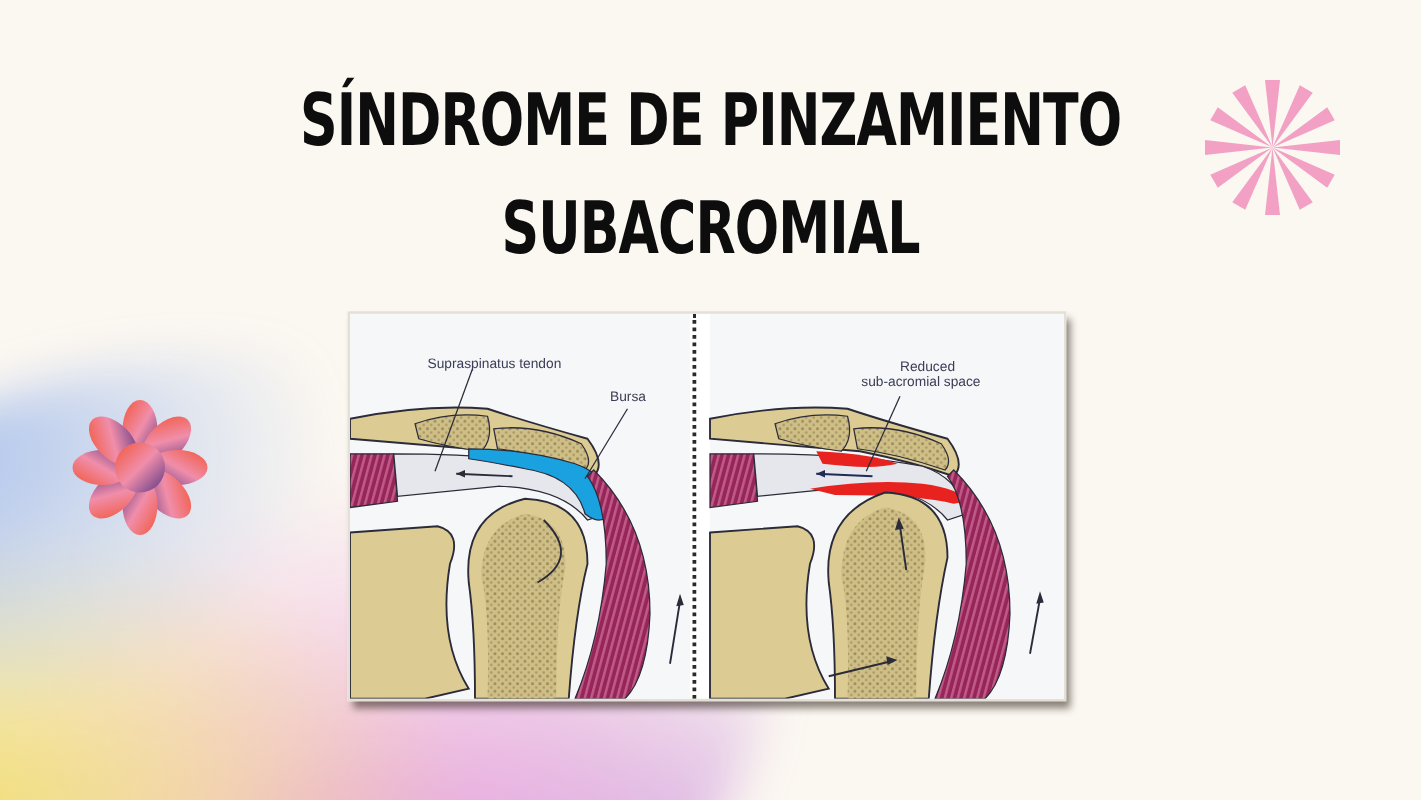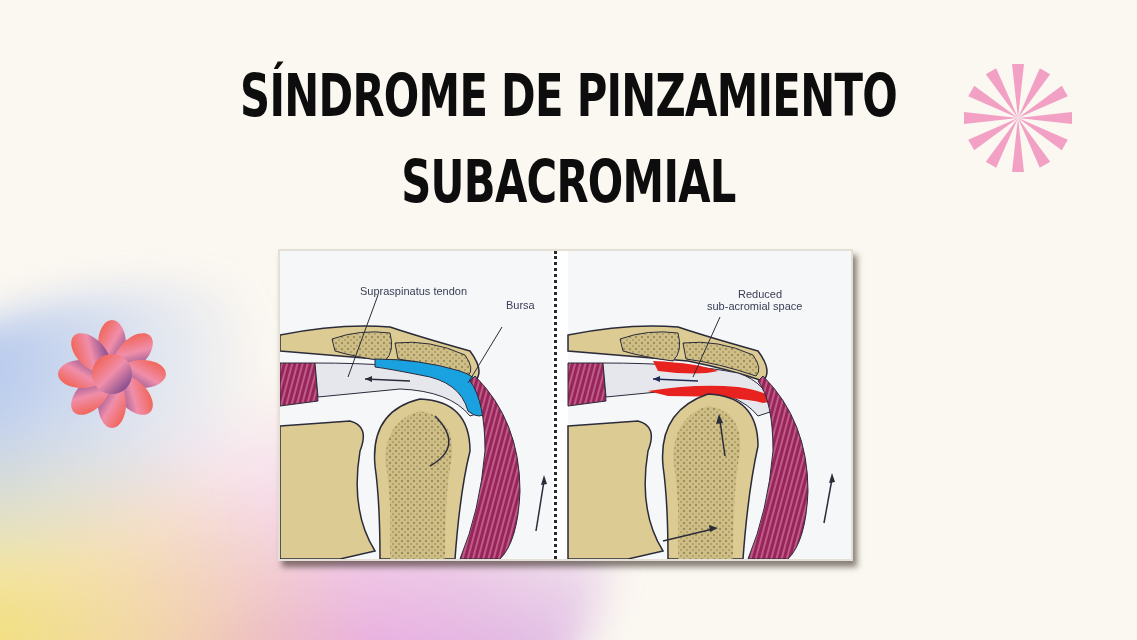--- a/index.html
+++ b/index.html
@@ -30,21 +30,21 @@
   .frame {
     position: absolute; left: 278px; top: 249px; width: 571px; height: 308px;
     background: #fff; border: 2px solid #e4e0d6;
     box-shadow: 4px 6px 6px rgba(40,30,20,0.55);
     overflow: hidden;
   }
   .divider {
     position: absolute; left: 274px; top: 0; height: 308px; width: 0;
     border-left: 3px dotted #2a2a2a;
   }
-  .lbl { position: absolute; font-size: 11px; color: #3a3d55; white-space: nowrap; line-height: 12px; margin-left: 18px; }
+  .lbl { position: absolute; font-size: 11px; color: #3a3d55; white-space: nowrap; line-height: 12px; }
   svg.anat { position: absolute; top: 0; left: 0; }
 </style>
 </head>
 <body>
 
 <div class="blob"></div>
 
 <div class="title l1">SÍNDROME DE PINZAMIENTO</div>
 <div class="title l2">SUBACROMIAL</div>
 
@@ -156,16 +156,16 @@
       <path d="M151,163 L148,173 L155,172 Z" fill="#2b2b3a"></path>
       <path d="M95,290 L145,278" stroke="#2b2b3a" stroke-width="1.5" fill="none"></path>
       <path d="M150,277 L141,274 L142,281 Z" fill="#2b2b3a"></path>
       <path d="M256,272 L264,228" stroke="#2b2b3a" stroke-width="1.5" fill="none"></path>
       <path d="M264,222 L261,232 L267,231 Z" fill="#2b2b3a"></path>
       <line x1="152" y1="66" x2="125" y2="126" stroke="#2b2b3a" stroke-width="1"></line>
     </g>
   </svg>
   <div class="divider"></div>
   <div class="lbl" style="left:62px;top:34px">Supraspinatus tendon</div>
-  <div class="lbl" style="left:208px;top:48px">Bursa</div>
+  <div class="lbl" style="left:208px;top:61px">Bursa</div>
   <div class="lbl" style="left:440px;top:37px">Reduced</div>
   <div class="lbl" style="left:409px;top:49px">sub-acromial space</div>
 </div>
 
 </body></html>

